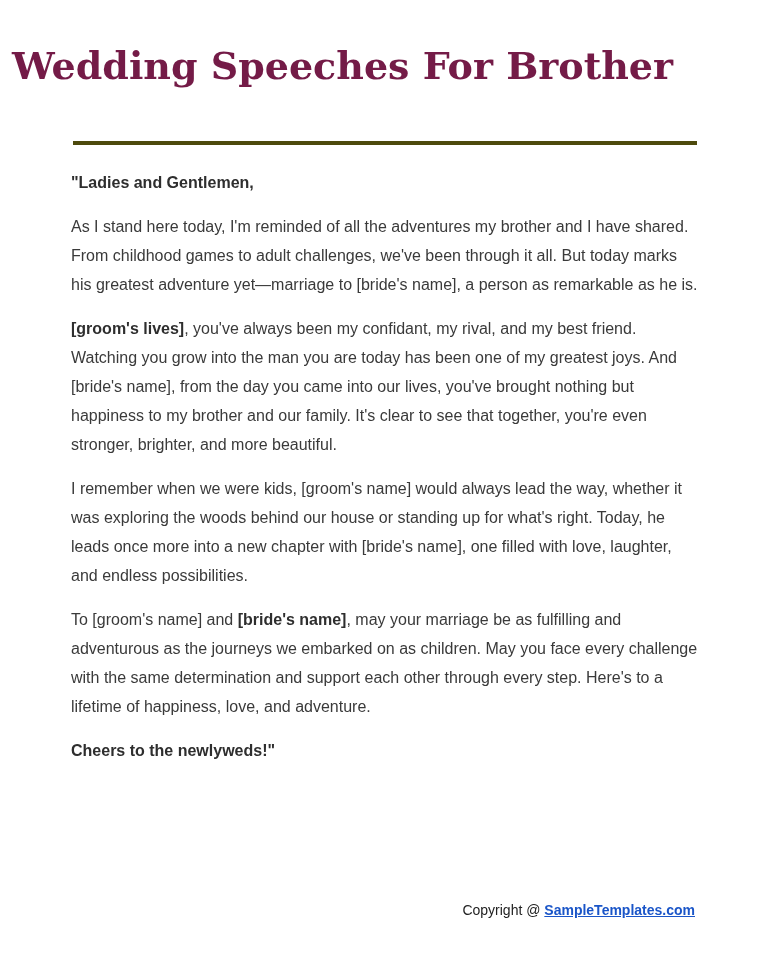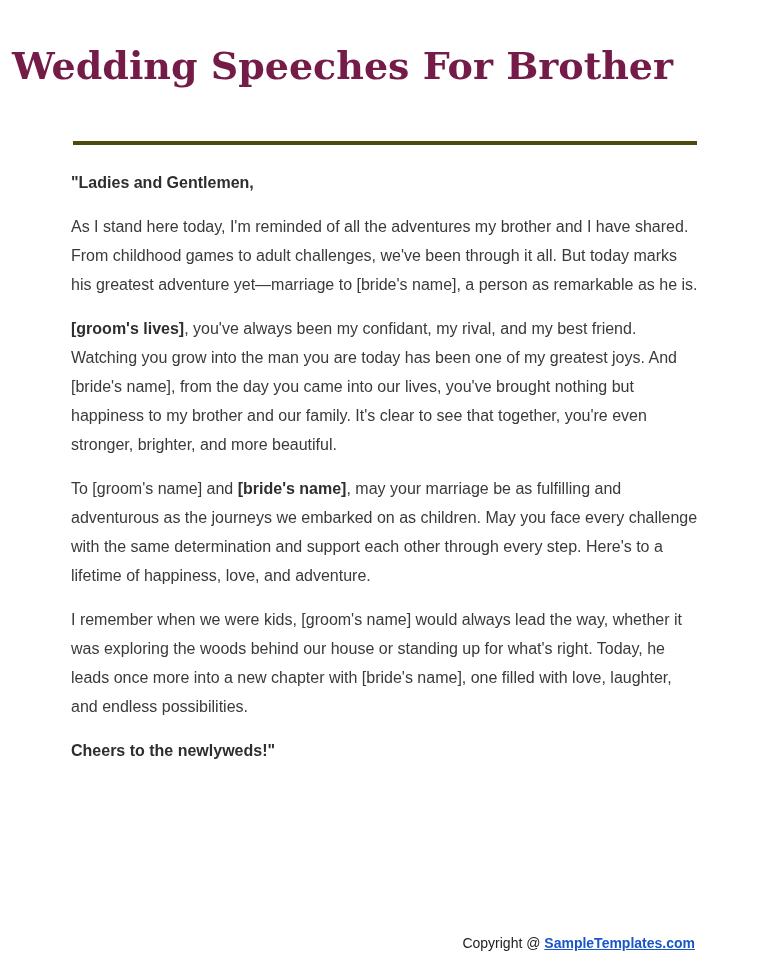--- a/index.html
+++ b/index.html
@@ -17,35 +17,35 @@
     background: #4d4a0d;
   }
   .content {
     position: absolute; left: 71px; top: 168px; width: 628px;
     font-family: "Liberation Sans", sans-serif;
     font-size: 16px; line-height: 29px; color: #3a3a3a;
   }
   .content p { margin: 0 0 15px 0; }
   .content b { color: #2e2e2e; }
   .footer {
-    position: absolute; right: 73px; top: 935px;
+    position: absolute; right: 73px; top: 902px;
     font-family: "Liberation Sans", sans-serif; font-size: 14px; color: #222;
   }
   .footer a { color: #1a55c8; font-weight: bold; text-decoration: underline; }
 </style>
 </head>
 <body>
 
 <h1 class="title">Wedding Speeches For Brother</h1>
 <div class="rule"></div>
 
 <div class="content">
   <p><b>"Ladies and Gentlemen,</b></p>
   <p>As I stand here today, I'm reminded of all the adventures my brother and I have shared. From childhood games to adult challenges, we've been through it all. But today marks his greatest adventure yet—marriage to [bride's name], a person as remarkable as he is.</p>
   <p><b>[groom's lives]</b><span>, you've always been my confidant, my rival, and my best friend. Watching you grow into the man you are today has been one of my greatest joys. And [bride's name], from the day you came into our lives, you've brought nothing but happiness to my brother and our family. It's clear to see that together, you're even stronger, brighter, and more beautiful.</span></p>
+  <p>I remember when we were kids, [groom's name] would always lead the way, whether it was exploring the woods behind our house or standing up for what's right. Today, he leads once more into a new chapter with [bride's name], one filled with love, laughter, and endless possibilities.</p>
   <p><span>To [groom's name] and </span><b>[bride's name]</b><span>, may your marriage be as fulfilling and adventurous as the journeys we embarked on as children. May you face every challenge with the same determination and support each other through every step. Here's to a lifetime of happiness, love, and adventure.</span></p>
-  <p>I remember when we were kids, [groom's name] would always lead the way, whether it was exploring the woods behind our house or standing up for what's right. Today, he leads once more into a new chapter with [bride's name], one filled with love, laughter, and endless possibilities.</p>
   <p><b>Cheers to the newlyweds!"</b></p>
 </div>
 
 <div class="footer">
   <span>Copyright @ </span><a>SampleTemplates.com</a>
 </div>
 
 </body></html>

